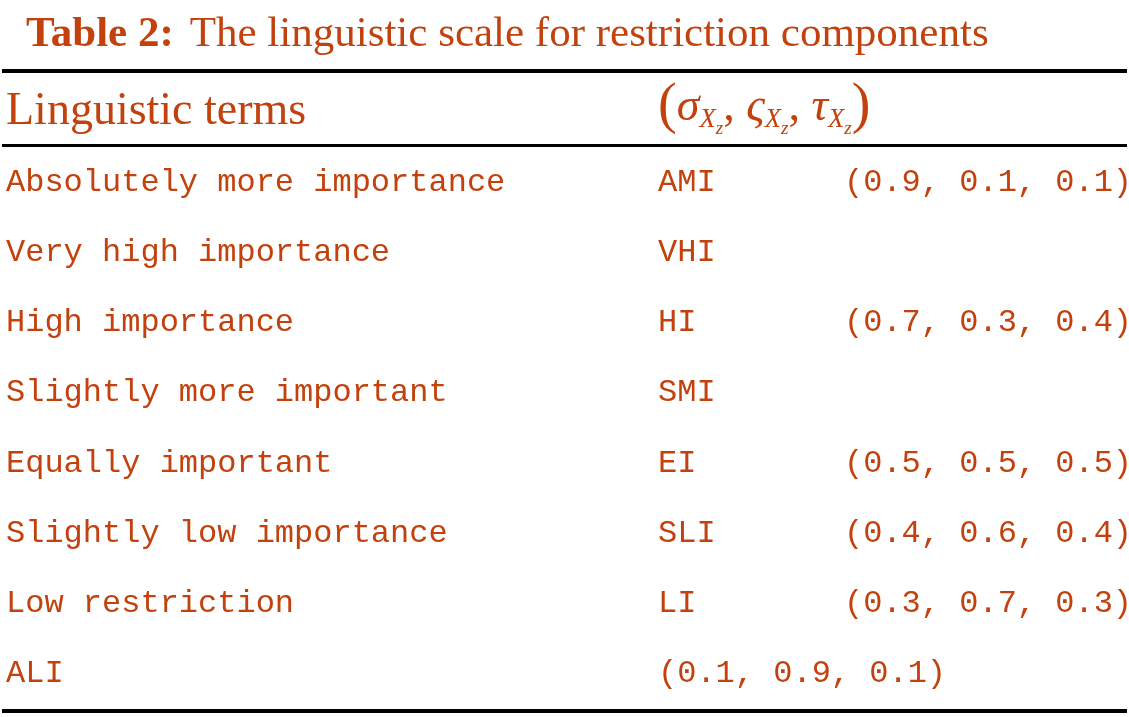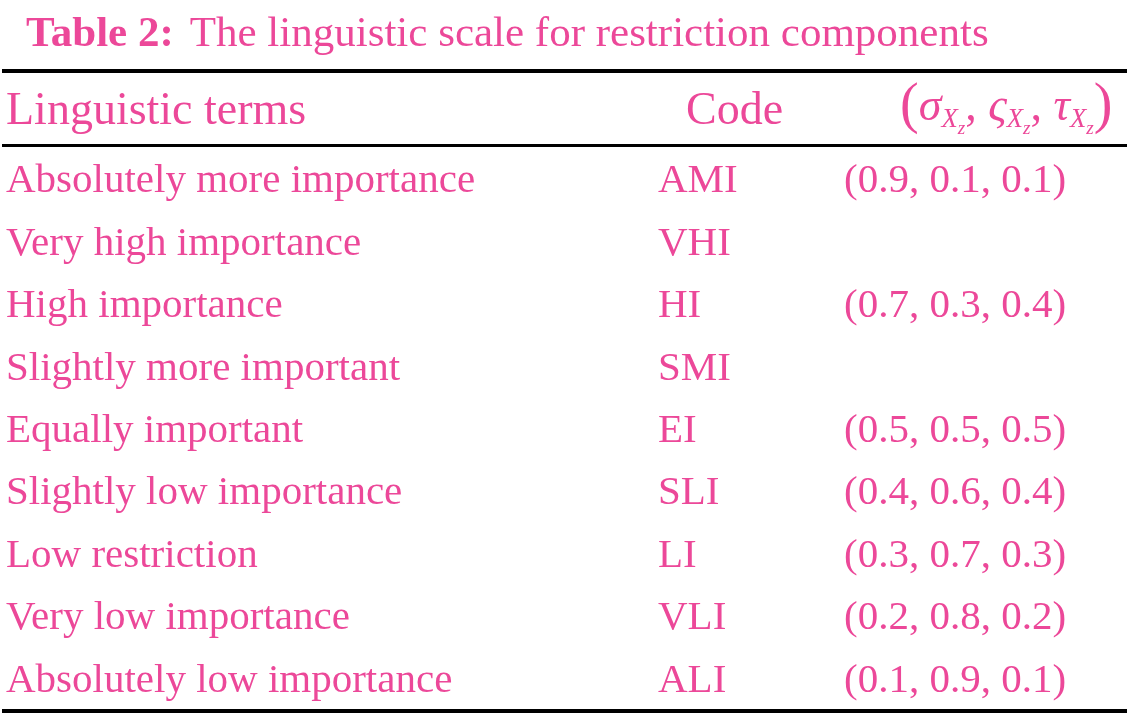--- a/index.html
+++ b/index.html
@@ -5,21 +5,21 @@
   html, body {
     margin: 0;
     padding: 0;
     background: #ffffff;
   }
   .page {
     position: relative;
     width: 1129px;
     height: 717px;
     background: #ffffff;
-    color: #ec4899;
+    color: #c2410c;
     font-family: "Liberation Serif", "DejaVu Serif", serif;
     overflow: hidden;
   }
   .title {
     position: absolute;
     top: 2px;
     left: 26px;
     right: 4px;
     font-size: 43px;
     line-height: 60px;
@@ -46,34 +46,34 @@
     padding-left: 6px;
     padding-right: 8px;
   }
   .header-row {
     position: absolute;
     top: 73px;
     left: 0;
     right: 0;
     height: 71px;
     font-size: 46px;
-    gap: 28px;
   }
   .body-rows {
     position: absolute;
     top: 147px;
     left: 0;
     right: 0;
     height: 562px;
     display: flex;
     flex-direction: column;
   }
   .body-rows .grid-row {
     flex: 1;
-    font-size: 41px;
+    font-size: 32px;
+    font-family: Liberation Mono, monospace;
   }
   .cell-tuple {
     white-space: nowrap;
   }
   .tuple-header {
     text-align: left;
     white-space: nowrap;
   }
   .paren {
     font-size: 1.22em;
@@ -102,21 +102,20 @@
 <div class="page">
 
   <div class="title">
     <span class="label">Table 2:</span><span>The linguistic scale for restriction components</span>
   </div>
 
   <div class="rule rule-top"></div>
 
   <div class="grid-row header-row">
     <div>Linguistic terms</div>
-    <div>Code</div>
     <div class="tuple-header"><span class="paren">(</span><span class="greek">σ</span><span class="s1"><span>X</span><span class="s2">z</span></span><span>, </span><span class="greek">ς</span><span class="s1"><span>X</span><span class="s2">z</span></span><span>, </span><span class="greek">τ</span><span class="s1"><span>X</span><span class="s2">z</span></span><span class="paren">)</span></div>
   </div>
 
   <div class="rule rule-mid"></div>
 
   <div class="body-rows">
     <div class="grid-row">
       <div>Absolutely more importance</div>
       <div>AMI</div>
       <div class="cell-tuple">(0.9, 0.1, 0.1)</div>
@@ -143,26 +142,20 @@
       <div>Slightly low importance</div>
       <div>SLI</div>
       <div class="cell-tuple">(0.4, 0.6, 0.4)</div>
     </div>
     <div class="grid-row">
       <div>Low restriction</div>
       <div>LI</div>
       <div class="cell-tuple">(0.3, 0.7, 0.3)</div>
     </div>
     <div class="grid-row">
-      <div>Very low importance</div>
-      <div>VLI</div>
-      <div class="cell-tuple">(0.2, 0.8, 0.2)</div>
-    </div>
-    <div class="grid-row">
-      <div>Absolutely low importance</div>
       <div>ALI</div>
       <div class="cell-tuple">(0.1, 0.9, 0.1)</div>
     </div>
   </div>
 
   <div class="rule rule-bottom"></div>
 
 </div>
 
 </body></html>

